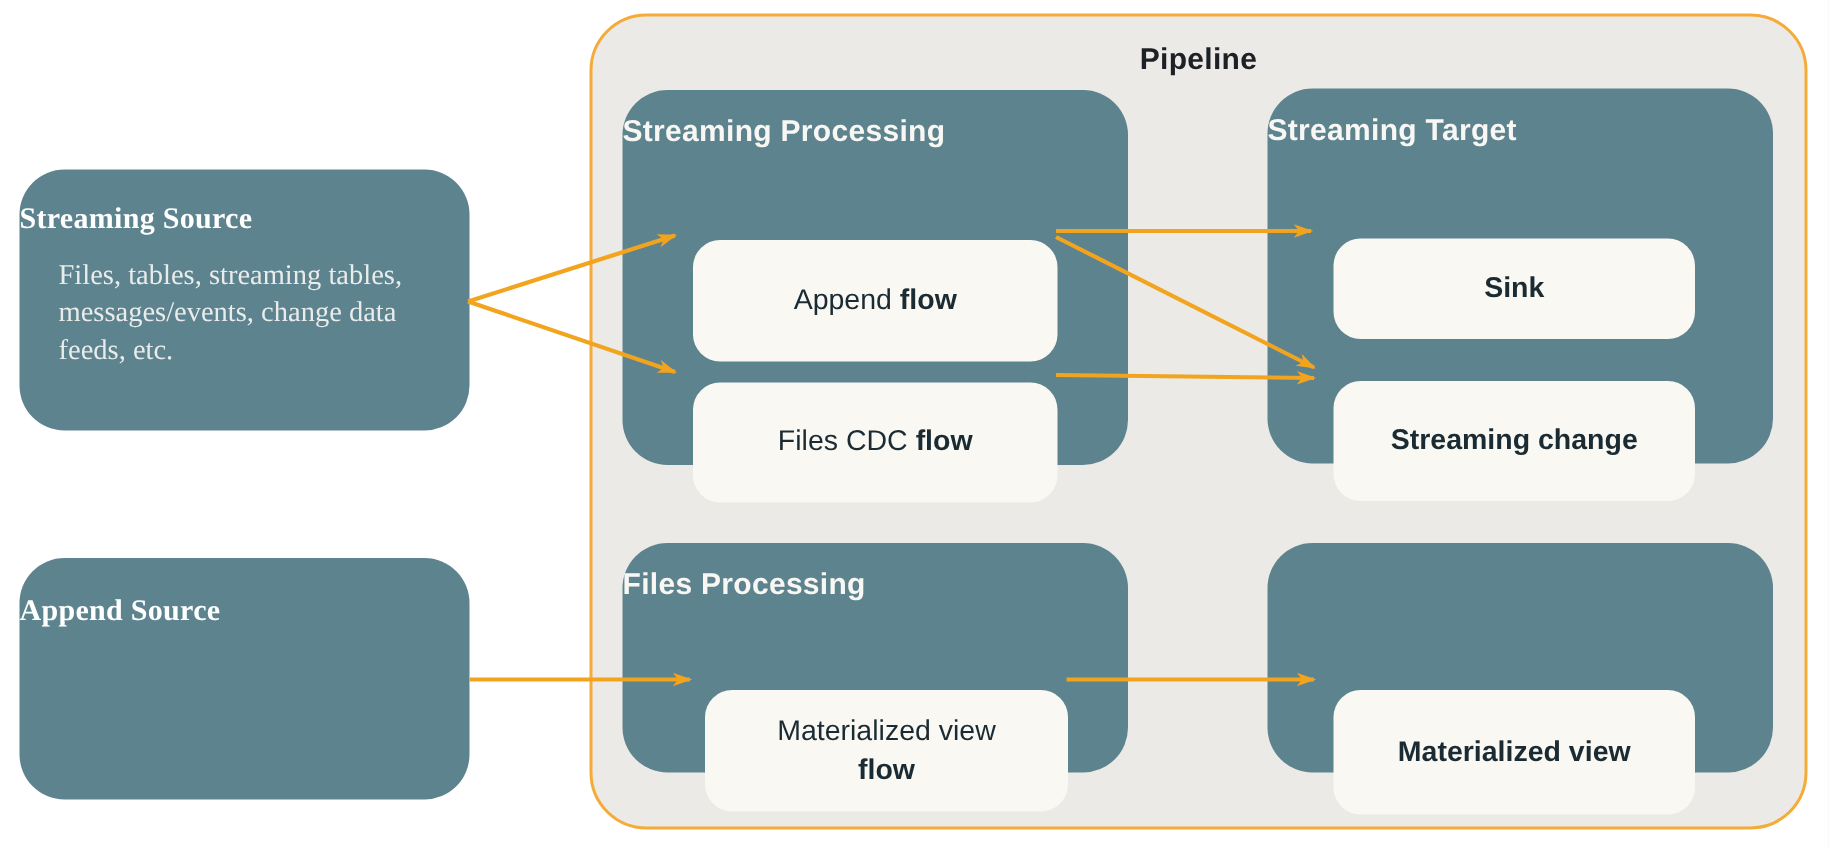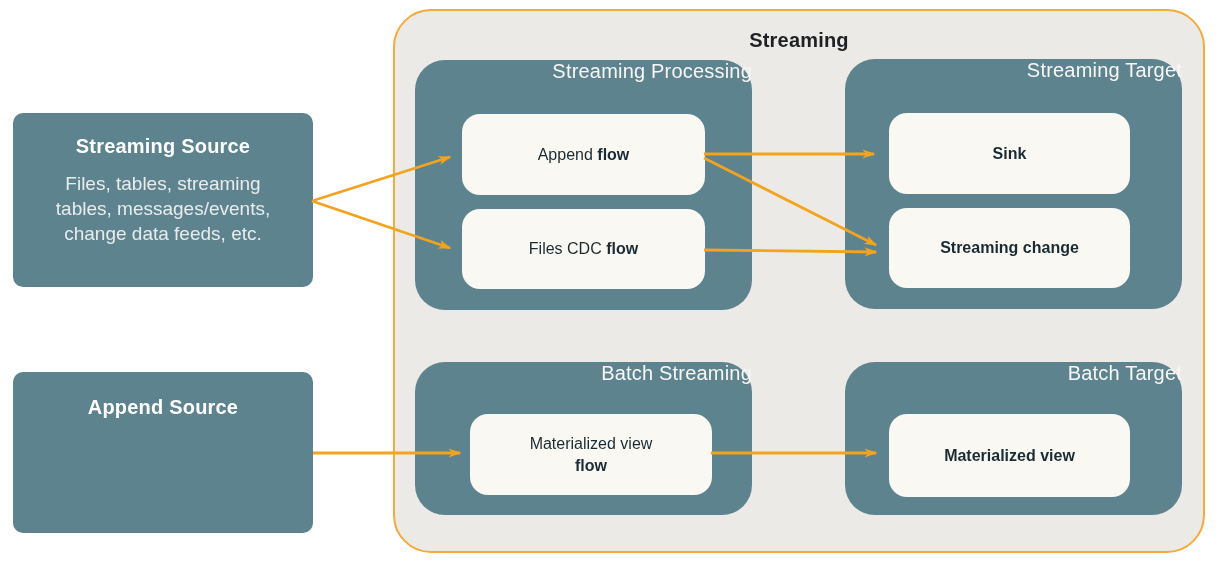--- a/index.html
+++ b/index.html
@@ -11,22 +11,22 @@
     --dark-text:#1b2b33;
     --light-text:#e9eceb;
     --white-text:#f8f7f4;
   }
   *{margin:0;padding:0;box-sizing:border-box;}
   body{background:#ffffff;font-family:"Liberation Sans", sans-serif;}
   .canvas{position:relative;width:1219px;height:566px;background:#ffffff;overflow:hidden;}
 
   
   .source-box{
-    position:absolute;background:var(--teal);border-radius:10px;
-    color:var(--white-text);text-align:center;
+    position:absolute;background:var(--teal);border-radius:30px;
+    color:var(--white-text);font-family:Liberation Serif, serif;
   }
   .source-box.streaming{left:13px;top:113px;width:300px;height:174px;padding-top:22px;}
   .source-box.batch{left:13px;top:372px;width:300px;height:161px;padding-top:24px;}
   .source-title{font-size:20px;font-weight:700;color:#ffffff;margin-bottom:13px;letter-spacing:.2px;}
   .source-body{font-size:19px;line-height:1.32;color:var(--light-text);width:248px;margin:4px auto;}
 
   
   .pipeline{
     position:absolute;left:393px;top:9px;width:812px;height:544px;
     background:var(--panel);border:2px solid var(--border-orange);border-radius:38px;
@@ -36,35 +36,35 @@
     font-size:20px;font-weight:700;color:#1d2126;letter-spacing:.2px;
   }
 
   
   .group-box{position:absolute;background:var(--teal);border-radius:30px;}
   .group-box.streaming-processing{left:20px;top:49px;width:337px;height:250px;}
   .group-box.streaming-target{left:450px;top:48px;width:337px;height:250px;}
   .group-box.batch-processing{left:20px;top:351px;width:337px;height:153px;}
   .group-box.batch-target{left:450px;top:351px;width:337px;height:153px;}
   .group-title{
-    text-align:right;font-size:20px;font-weight:400;
+    margin-top:17px;text-align:left;font-size:20px;font-weight:700;
     color:var(--white-text);letter-spacing:.2px;
   }
 
   
   .node{
     position:absolute;background:var(--node-bg);border-radius:18px;
     display:flex;align-items:center;justify-content:center;
-    text-align:center;font-size:16px;color:var(--dark-text);line-height:1.35;
+    text-align:center;font-size:19px;color:var(--dark-text);line-height:1.35;margin-top:46px;
   }
   .node .label-bold{font-weight:700;}
   .node.two-line .label-bold{display:block;}
   .node.append-flow{left:47px;top:54px;width:243px;height:81px;}
   .node.auto-cdc-flow{left:47px;top:149px;width:243px;height:80px;}
-  .node.sink{left:44px;top:54px;width:241px;height:81px;}
+  .node.sink{left:44px;top:54px;width:241px;height:67px;}
   .node.streaming-table{left:44px;top:149px;width:241px;height:80px;}
   .node.materialized-view-flow{left:55px;top:52px;width:242px;height:81px;}
   .node.materialized-view{left:44px;top:52px;width:241px;height:83px;}
 
   
   .arrows{position:absolute;left:0;top:0;width:1219px;height:566px;pointer-events:none;z-index:5;}
   .arrow{stroke:var(--orange);stroke-width:2.8;fill:none;}
 </style>
 </head>
 <body>
@@ -74,21 +74,21 @@
   <div class="source-box streaming">
     <div class="source-title">Streaming Source</div>
     <div class="source-body">Files, tables, streaming tables, messages/events, change data feeds, etc.</div>
   </div>
 
   <div class="source-box batch">
     <div class="source-title">Append Source</div>
   </div>
 
   <div class="pipeline">
-    <div class="pipeline-title">Streaming</div>
+    <div class="pipeline-title">Pipeline</div>
 
     <div class="group-box streaming-processing">
       <div class="group-title">Streaming Processing</div>
       <div class="node append-flow">
         <div>
           <span class="label-regular">Append </span><span class="label-bold">flow</span>
         </div>
       </div>
       <div class="node auto-cdc-flow">
         <div>
@@ -105,30 +105,29 @@
         </div>
       </div>
       <div class="node streaming-table">
         <div>
           <span class="label-bold">Streaming change</span>
         </div>
       </div>
     </div>
 
     <div class="group-box batch-processing">
-      <div class="group-title">Batch Streaming</div>
+      <div class="group-title">Files Processing</div>
       <div class="node two-line materialized-view-flow">
         <div>
           <span class="label-regular">Materialized view</span><span class="label-bold">flow</span>
         </div>
       </div>
     </div>
 
     <div class="group-box batch-target">
-      <div class="group-title">Batch Target</div>
       <div class="node materialized-view">
         <div>
           <span class="label-bold">Materialized view</span>
         </div>
       </div>
     </div>
   </div>
 
   <svg class="arrows" viewBox="0 0 1219 566">
     <defs>

